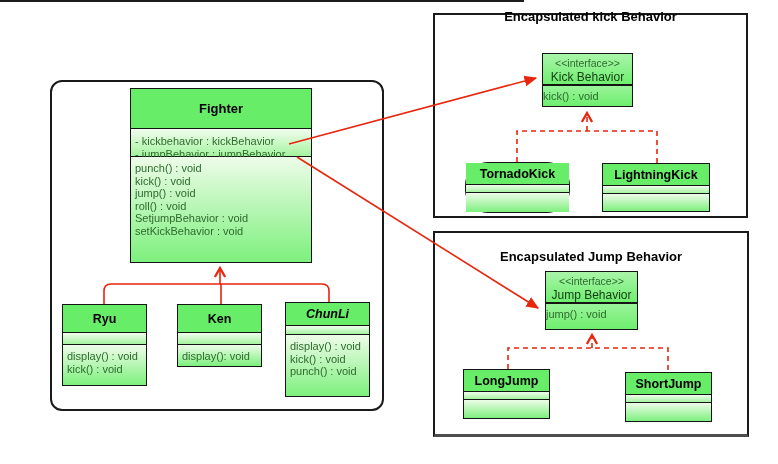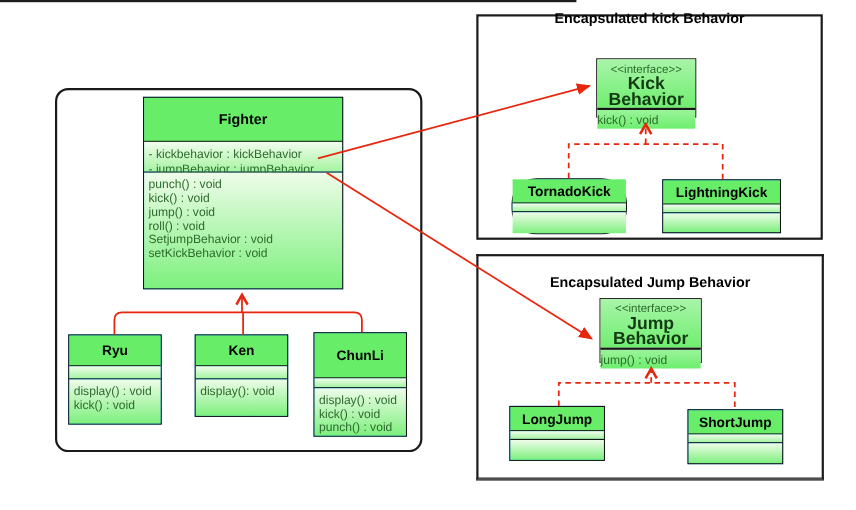--- a/index.html
+++ b/index.html
@@ -30,41 +30,41 @@
   .ln{white-space:nowrap;font-size:11px;line-height:12.6px;color:#2e6b2e;}
   .attrs .ln,.mthds .ln{padding-left:4px;}
   .attrs{padding-top:6px;}
   .mthds{padding-top:5px;}
 
   #box-fighter{left:130px;top:88px;width:182px;height:175px;}
   #box-fighter .hd{height:40px;font-size:13px;}
   #box-fighter .attrs{height:28px;}
 
   #box-ryu{left:62px;top:304px;width:85px;height:82px;}
-  #box-ken{left:177px;top:304px;width:85px;height:75px;}
+  #box-ken{left:177px;top:304px;width:85px;height:63px;}
   #box-chunli{left:285px;top:302px;width:85px;height:95px;}
   #box-ryu .hd,#box-ken .hd{height:28px;font-size:12.5px;}
-  #box-chunli .hd{height:41px;font-size:12.5px;}
+  #box-chunli .hd{height:23px;font-size:12.5px;font-style:italic;}
   #box-ryu .attrs,#box-ken .attrs{height:12px;padding-top:0;}
   #box-chunli .attrs{height:9px;padding-top:0;}
 
   #box-tornado{left:465px;top:162px;width:105px;height:51px;border-radius:23px;}
   #box-lightning{left:602px;top:163px;width:108px;height:49px;}
   #box-longjump{left:463px;top:369px;width:87px;height:50px;}
   #box-shortjump{left:625px;top:372px;width:87px;height:50px;justify-content:center;}
   .impl .hd{height:22px;font-size:12.5px;}
   .impl .attrs{height:8px;padding-top:0;}
 
   
   .ibox{position:absolute;border:1px solid #141414;box-sizing:border-box;display:flex;
         flex-direction:column;}
   .ihd{background:linear-gradient(to bottom,#a9f5a9,#6fee6f);text-align:center;flex:0 0 auto;
        padding-top:3px;}
   .stereo{font-size:10.5px;color:#2e6b2e;line-height:13px;}
-  .iname{font-size:16px;font-weight:bold;color:#143a14;line-height:14px;}
+  .iname{font-size:12px;font-weight:normal;color:#143a14;line-height:14px;}
   .ibody{border-top:2px solid #141414;background:linear-gradient(to bottom,#9af49a,#6eee6e);
          flex:1 1 auto;padding-top:4px;}
   #box-kickif{left:542px;top:53px;width:91px;height:54px;}
   #box-jumpif{left:545px;top:271px;width:93px;height:59px;}
 
   
   #connectors{position:absolute;left:0;top:0;pointer-events:none;}
   .sline{stroke:#e8250d;stroke-width:1.6;fill:none;}
   .dline{stroke:#e8250d;stroke-width:1.6;fill:none;stroke-dasharray:5 4;}
 </style>

